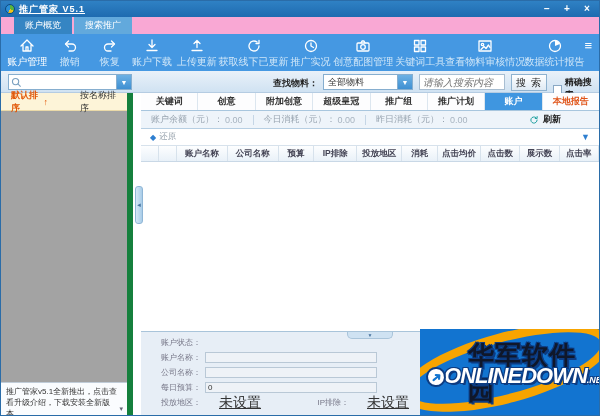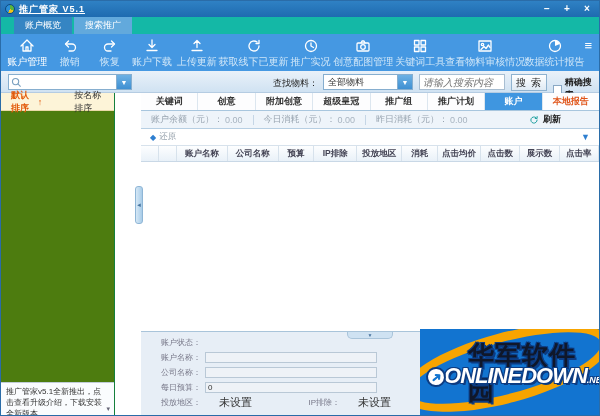--- a/index.html
+++ b/index.html
@@ -10,50 +10,50 @@
   
   .titlebar { position:absolute; left:0; top:0; right:0; height:16px;
     background:linear-gradient(#2f81c4,#1e6bb0); display:flex; align-items:center; padding:0 4px; gap:4px; }
   .logo { width:10px; height:10px; border-radius:50%;
     background:conic-gradient(#57b33e 0 32%,#f3c21a 32% 58%,#2b8fd8 58% 100%); border:1px solid #0d4a80; }
   .title { color:#fff; font-size:9px; font-weight:bold; letter-spacing:1px;text-decoration:underline; }
   .win-controls { margin-left:auto; display:flex; gap:4px; }
   .win-btn { width:16px; height:12px; color:#fff; font-size:10px; line-height:12px; text-align:center; font-weight:bold; }
 
   
-  .tabstrip { position:absolute; top:16px; left:0; right:0; height:17px; background:#14b8a6; display:flex; padding-left:13px; }
+  .tabstrip { position:absolute; top:16px; left:0; right:0; height:17px; background:#f9a8d4; display:flex; padding-left:13px; }
   .nav-tab { min-width:58px; padding:0 10px; color:#fff; font-size:9px; display:flex; align-items:center; justify-content:center; background:#3585c3; margin-right:2px; }
   .nav-tab.active { background:#62a9dc; }
 
   
   .toolbar { position:absolute; top:33px; left:0; right:0; height:37px; background:#4598e2; display:flex; align-items:flex-start; padding:3px 14px 0 4px; }
   .tb-btn { display:flex; flex-direction:column; align-items:center; gap:1px; padding:0 6px; min-width:40px; }
   .tb-icon { height:17px; display:flex; align-items:center; }
   .tb-icon svg { stroke:#fff; stroke-width:1.3; fill:none; stroke-linecap:round; stroke-linejoin:round; }
   .tb-label { font-size:10px; color:#cfe6f8; white-space:nowrap; }
   .tb-btn.primary .tb-label { color:#fff; }
   .tb-caret { color:#fff; font-size:6px; line-height:4px; }
   .menu-icon { position:absolute; right:7px; top:37px; color:#fff; font-size:13px; font-weight:bold; }
 
   
   .filterbar { position:absolute; top:70px; left:0; right:0; height:22px;
     background:linear-gradient(#e9f1f9,#d0e2f2); border-bottom:1px solid #b5cce2; }
   .side-search { position:absolute; left:7px; top:3px; width:124px; height:16px; background:#fff; border:1px solid #86aecf; display:flex; align-items:center; }
   .mag { margin:0 2px; display:flex; }
   .dd-btn { margin-left:auto; width:15px; height:100%; background:linear-gradient(#6db1e4,#3f90d2); color:#fff; font-size:7px; display:flex; align-items:center; justify-content:center; border-left:1px solid #86aecf; }
-  .find-label { position:absolute; left:272px; top:6px; font-size:9px; font-weight:normal; color:#222; }
+  .find-label { position:absolute; left:272px; top:6px; font-size:9px; font-weight:bold; color:#222; }
   .type-select { position:absolute; left:322px; top:3px; width:90px; height:16px; background:#fff; border:1px solid #86aecf; display:flex; align-items:center; font-size:9px; color:#333; }
   .type-select .val { padding-left:4px; }
   .search-input { position:absolute; left:418px; top:3px; width:86px; height:16px; border:1px solid #a8bed2; font-size:10px; font-style:italic; color:#888; padding:0 3px; font-family:"Liberation Sans",sans-serif; }
   .search-btn { position:absolute; left:510px; top:3px; width:36px; height:17px; font-size:10px; background:linear-gradient(#ffffff,#dfeaf4); border:1px solid #8fb2cf; color:#222; text-align:center; line-height:15px; letter-spacing:1px; }
   .exact { position:absolute; left:552px; top:5px; display:flex; gap:3px; align-items:center; font-size:9px; font-weight:bold; color:#222; }
   .cb { width:9px; height:9px; background:#fff; border:1px solid #8aa8c4; }
 
   
-  .sidebar { position:absolute; left:0; top:92px; width:114px; bottom:0; background:#4d7c0f; border-right:1px solid #15803d; }
+  .sidebar { position:absolute; left:0; top:92px; width:132px; bottom:0; background:#a3a3a3; border-right:6px solid #15803d; }
   .sortbar { height:18px; background:#fdf4d8; border-bottom:1px solid #ead9a8; display:flex; align-items:center; font-size:9px; padding:0 10px; }
   .sort-default, .sort-arrow { color:#e2590a; font-weight:bold; }
   .sort-arrow { margin-left:3px; }
   .sort-name { color:#333; margin-left:32px; }
   .side-notice { position:absolute; left:0; right:0; bottom:0; height:33px; background:#fafcfe; border-top:1px solid #c0ccd8; font-size:8px; color:#333; padding:3px 5px; line-height:1.4; }
   .notice-caret { position:absolute; right:4px; bottom:1px; font-size:7px; color:#667; }
   .splitter { position:absolute; left:134px; top:185px; width:8px; height:38px; background:linear-gradient(90deg,#d6e8f6,#a8cce8); border:1px solid #8fb6d6; border-radius:3px; z-index:5; display:flex; align-items:center; justify-content:center; color:#47749f; font-size:6px; }
 
   
   .main { position:absolute; left:140px; top:92px; right:0; bottom:0; background:#fff; }
@@ -78,21 +78,21 @@
   .th { display:flex; align-items:center; justify-content:center; border-right:1px solid #d7e2ec; flex:1; white-space:nowrap; overflow:hidden; }
   .th.narrow { flex:none; width:18px; }
   .tbody { position:absolute; left:0; right:0; top:69px; bottom:84px; background:#fff; }
 
   
   .form { position:absolute; left:0; right:0; bottom:0; height:84px; background:#e7eef6; border-top:1px solid #a9c4da; padding-top:2px; }
   .form-handle { position:absolute; left:50%; top:0; transform:translateX(-50%); width:46px; height:7px; background:#cfe2f2; border:1px solid #a9c4da; border-top:none; border-radius:0 0 5px 5px; display:flex; align-items:center; justify-content:center; font-size:5px; color:#47749f; line-height:5px; }
   .form-row { display:flex; align-items:center; height:13px; margin-top:2px; }
   .f-label { width:64px; text-align:right; font-size:8px; color:#778; padding-right:4px; white-space:nowrap; }
   .f-input { width:172px; height:11px; background:#eef2f7; border:1px solid #b9c8d6; font-size:8px; color:#333; padding:0 2px; font-family:"Liberation Sans",sans-serif; }
-  .f-text { font-size:11px; color:#333; padding-left:14px; }
+  .f-text { font-size:14px; color:#333; padding-left:14px;text-decoration:underline; }
   .f-label2 { width:56px; text-align:right; font-size:8px; color:#778; padding-right:4px; margin-left:36px; white-space:nowrap; }
 
   
   .watermark { position:absolute; right:0; bottom:0; width:179px; height:86px; background:#1274d0; overflow:hidden; z-index:20; }
   .wm-swoosh { position:absolute; left:-22px; top:4px; width:215px; height:70px; border:9px solid #f7a400; border-radius:50%; transform:rotate(-15deg); }
   .wm-cn { position:absolute; left:48px; top:9px; font-size:26px; font-weight:bold; color:#0f172a; letter-spacing:1px;
     text-shadow:-1px -1px 0 #0d3c82,1px -1px 0 #0d3c82,-1px 1px 0 #0d3c82,1px 1px 0 #0d3c82,2px 2px 0 #0d3c82; }
   .wm-en { position:absolute; left:24px; top:34px; font-size:22px; font-weight:bold; font-style:italic; color:#fff; letter-spacing:-1px; white-space:nowrap;
     text-shadow:-1px -1px 0 #0d3c82,1px -1px 0 #0d3c82,-1px 1px 0 #0d3c82,1px 1px 0 #0d3c82,2px 2px 0 #0d3c82; }
   .wm-net { font-size:9px; letter-spacing:0; }

